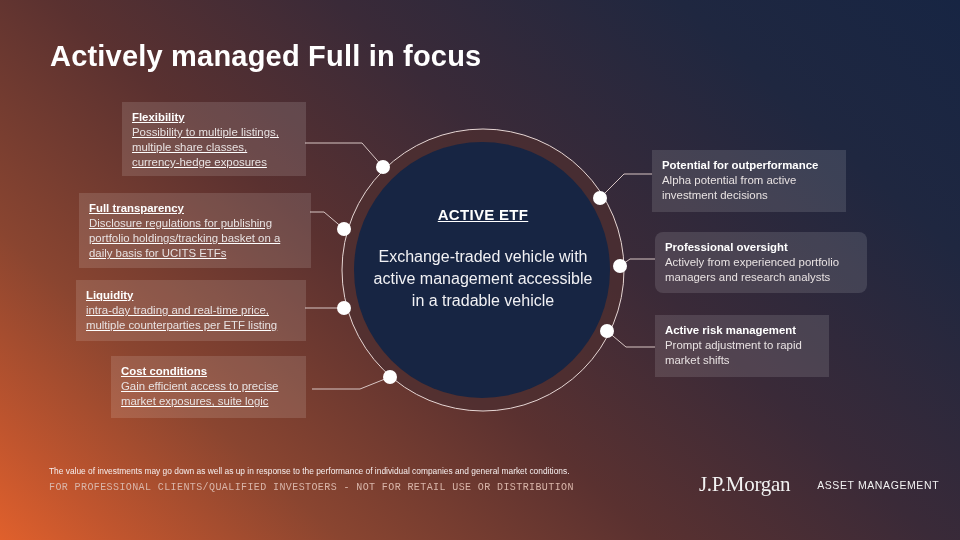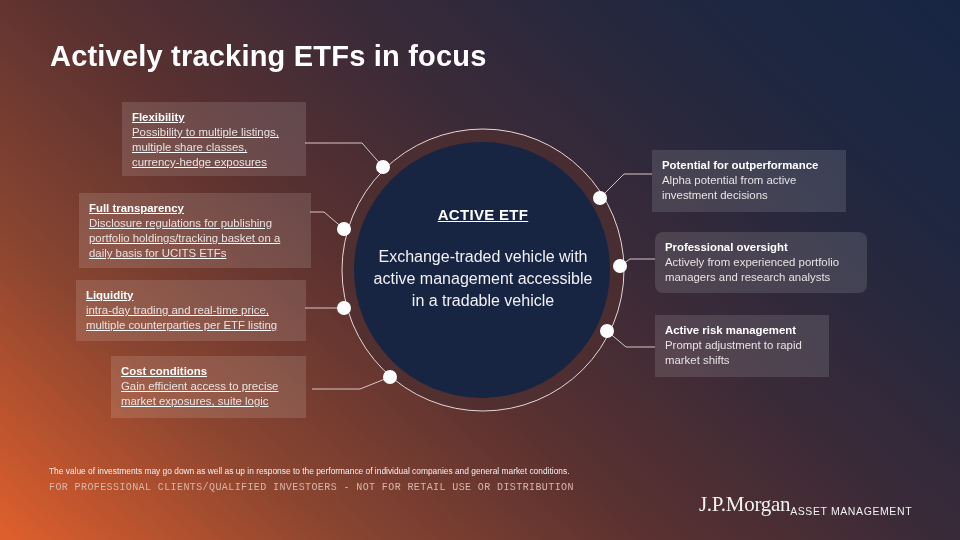--- a/index.html
+++ b/index.html
@@ -33,29 +33,29 @@
     position: absolute; left: 368px; top: 246px; width: 230px; text-align: center;
     font-size: 16px; line-height: 22px; color: #f1f1f4;
   }
   .disclaimer {
     position: absolute; left: 49px; top: 466px; font-size: 8.4px; color: #f6eeee;
   }
   .audience {
     position: absolute; left: 49px; top: 482px; font-size: 10px; color: #d9b6aa; letter-spacing: 0.4px; font-family: Liberation Mono, monospace;
   }
   .logo {
-    position: absolute; left: 699px; top: 472px; display: flex; align-items: flex-end; gap: 0; margin-top: 20px;
+    position: absolute; left: 699px; top: 472px; display: flex; align-items: center; gap: 27px;
   }
   .logo .brand { font-family: "Liberation Serif", "DejaVu Serif", serif; font-size: 21px; color: #f2f2f2; letter-spacing: -0.3px; }
   .logo .division { font-size: 10.5px; color: #f2f2f2; letter-spacing: 0.6px; }
 </style>
 </head>
 <body>
 
-<h1 class="title">Actively tracking ETFs in focus</h1>
+<h1 class="title">Actively managed Full in focus</h1>
 
 <svg class="diagram" width="960" height="540">
 
   <circle cx="483" cy="270" r="141" fill="#4e2f30" opacity="0.75"></circle>
 
   <circle cx="483" cy="270" r="141" fill="none" stroke="#e6d6d4" stroke-width="1"></circle>
 
   <circle cx="482" cy="270" r="128" fill="#172543"></circle>
 
   <polyline points="305,143 362,143 383,167" fill="none" stroke="#d8c6c4" stroke-width="1"></polyline>

